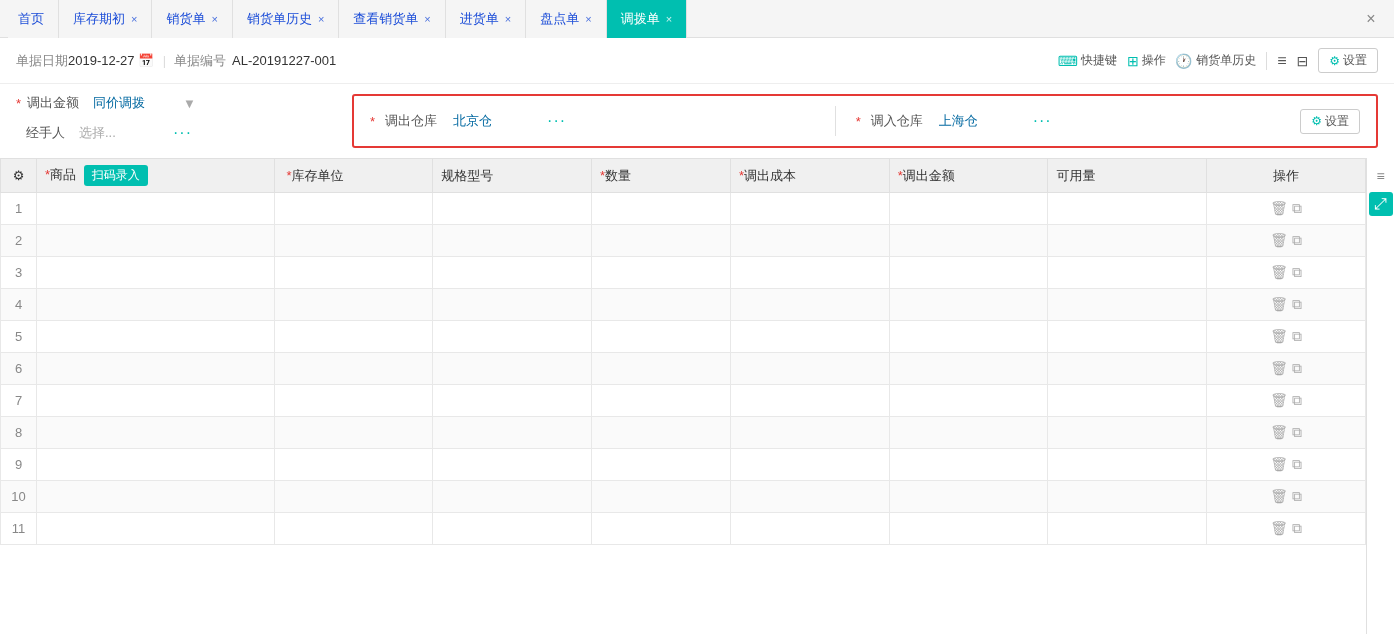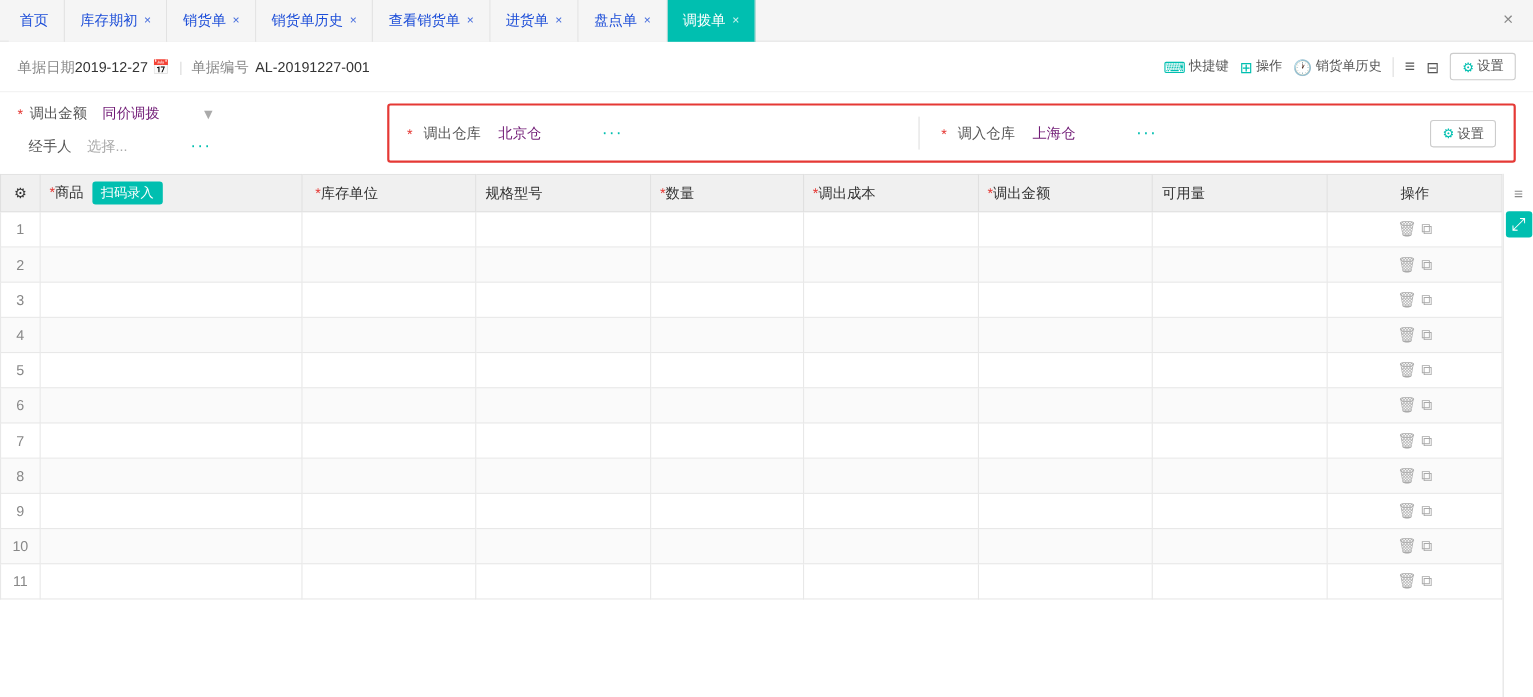--- a/index.html
+++ b/index.html
@@ -53,21 +53,21 @@
       background: #fff;
     }
     .form-left { display: flex; flex-direction: column; gap: 8px; min-width: 320px; }
     .form-right-box {
       flex: 1; border: 2px solid #e53935; border-radius: 3px; padding: 10px 16px;
       display: flex; align-items: center; gap: 0;
     }
     .form-row { display: flex; align-items: center; gap: 6px; }
     .required-star { color: #e53935; }
     .field-name { color: #555; font-size: 13px; }
-    .field-input-val { color: #701a75; font-size: 13px; min-width: 80px; }
+    .field-input-val { color: #0369a1; font-size: 13px; min-width: 80px; }
     .dropdown-arrow { color: #aaa; cursor: pointer; margin-left: 4px; }
     .dots-btn { color: #00bfb0; cursor: pointer; font-size: 16px; letter-spacing: 1px; margin-left: 8px; }
     .warehouse-section { display: flex; align-items: center; flex: 1; gap: 6px; }
     .warehouse-divider { width: 1px; height: 30px; background: #e0e0e0; margin: 0 20px; }
     table { width: 100%; border-collapse: collapse; font-size: 13px; }
     thead tr { background: #f0f0f0; }
     thead th {
       border: 1px solid #e0e0e0; padding: 6px 8px; text-align: left; font-weight: 500;
       color: #333; white-space: nowrap;
     }

